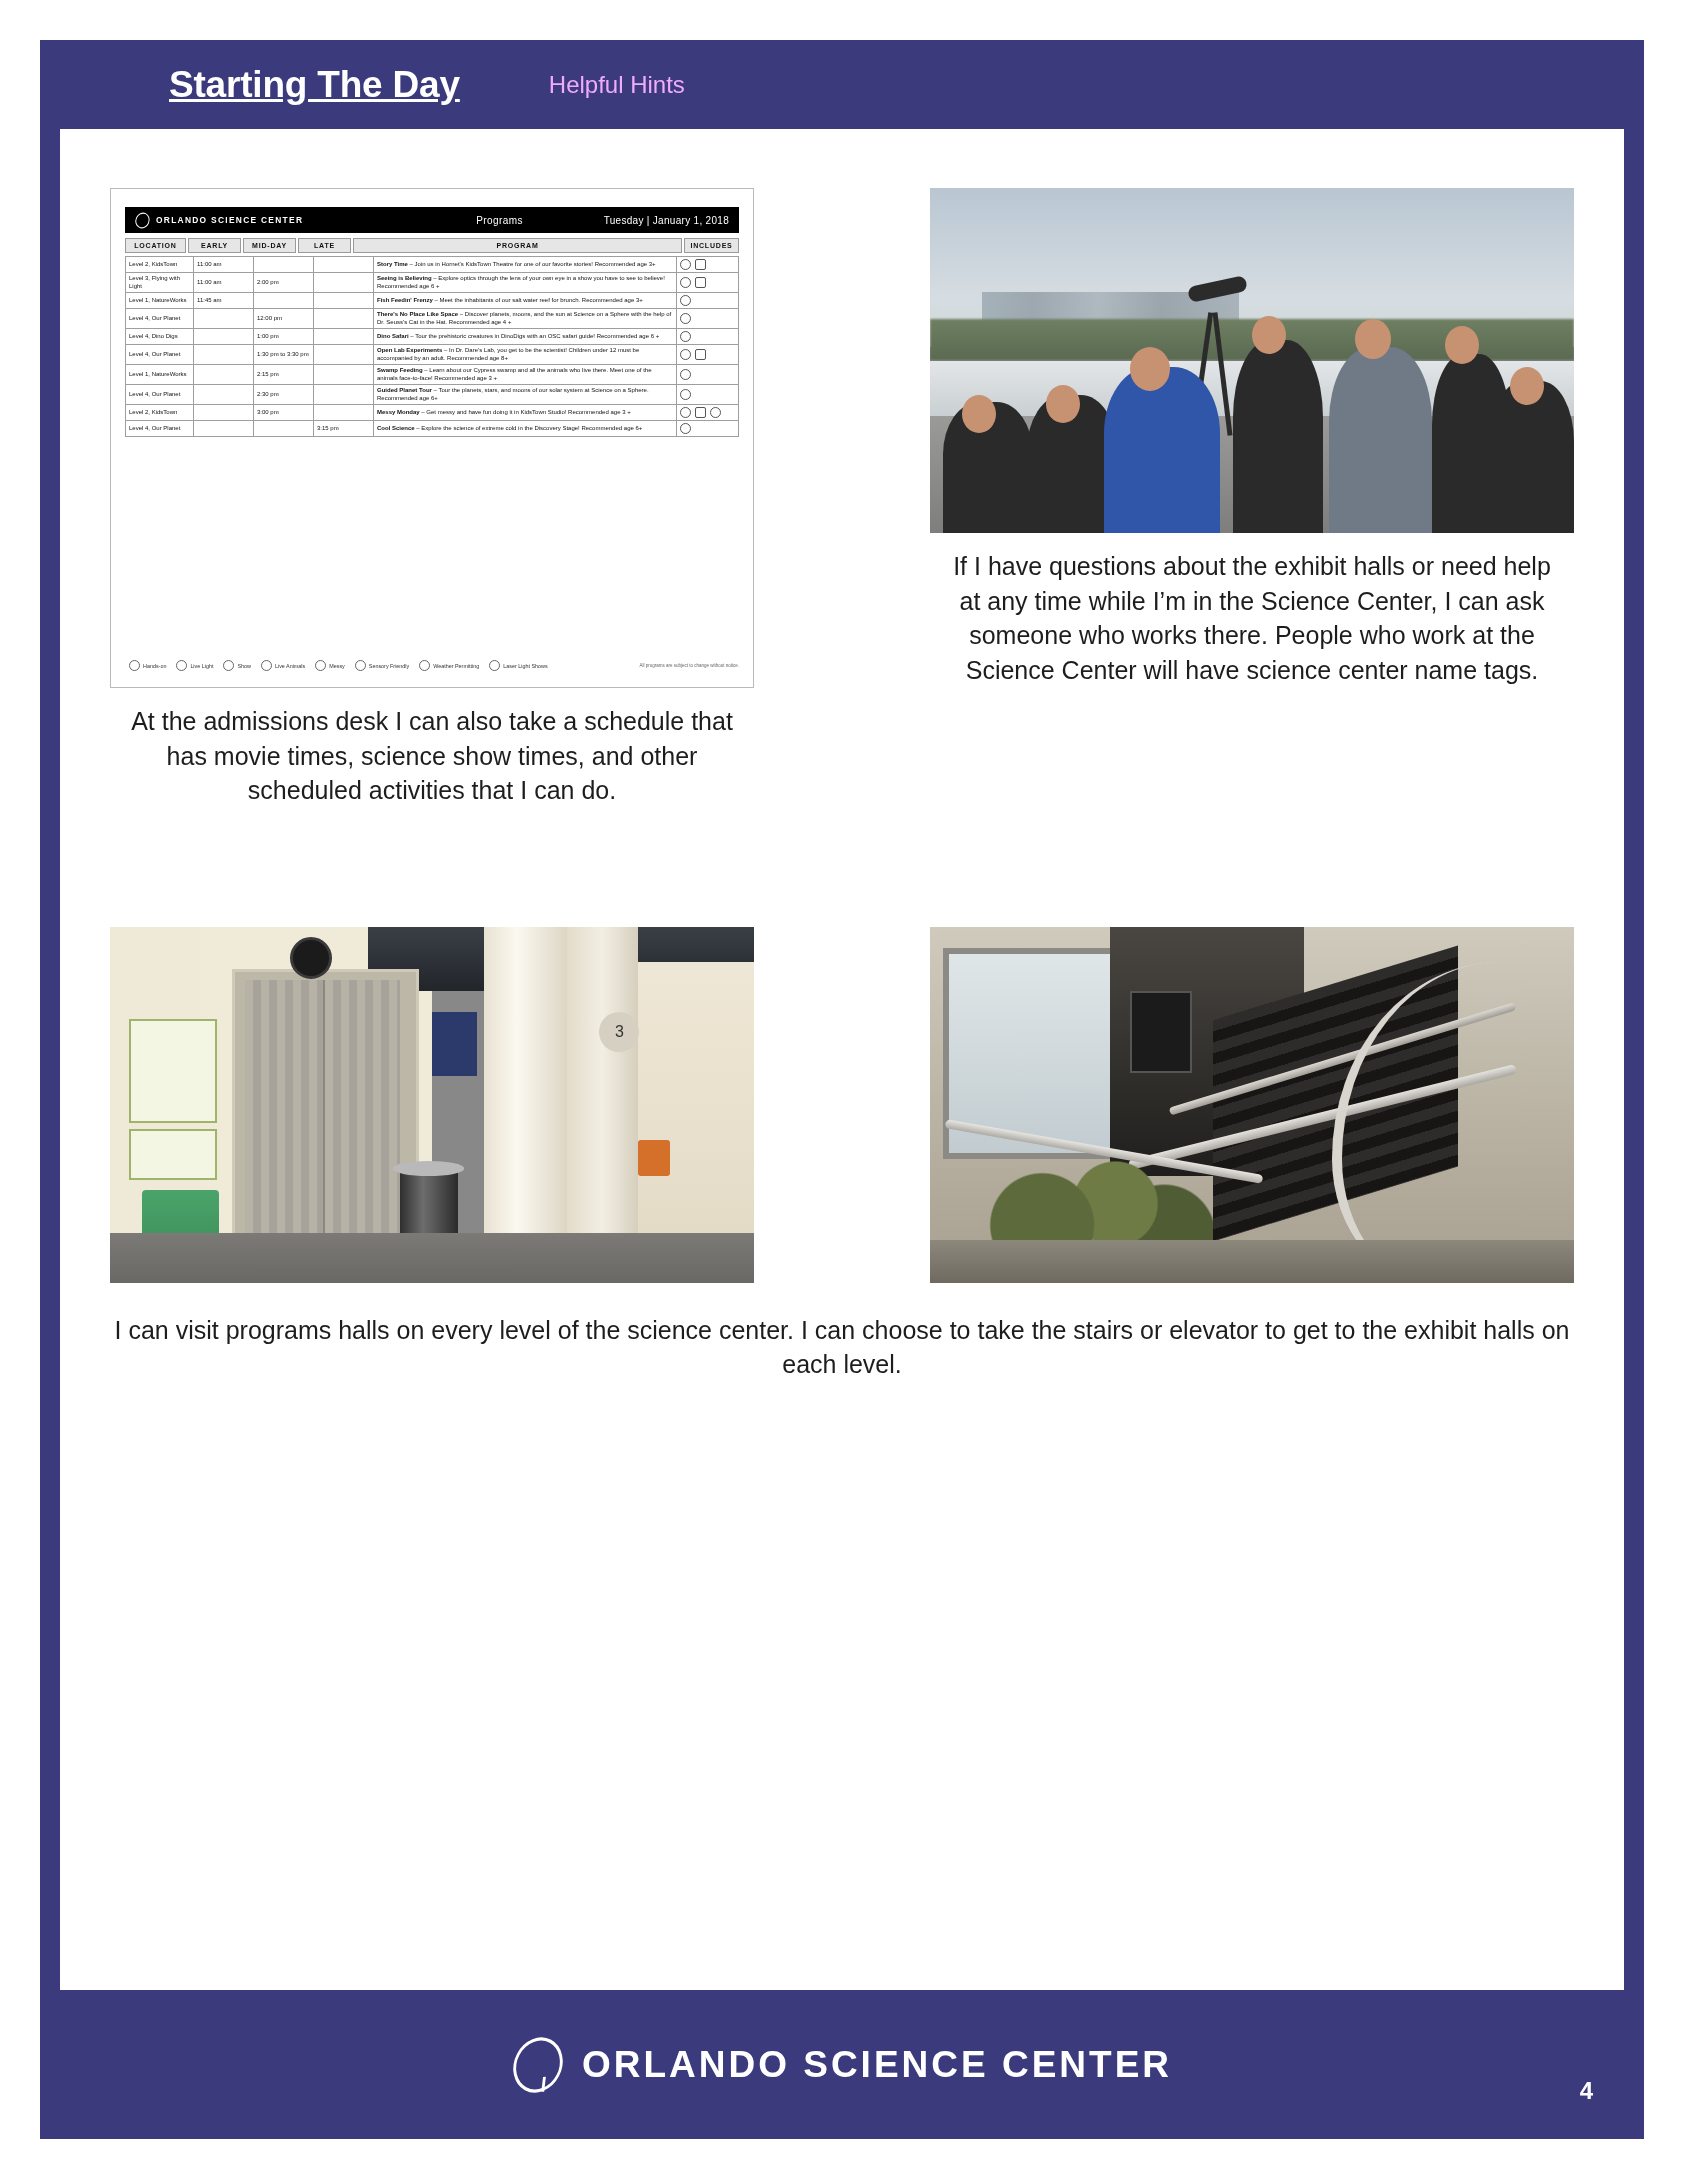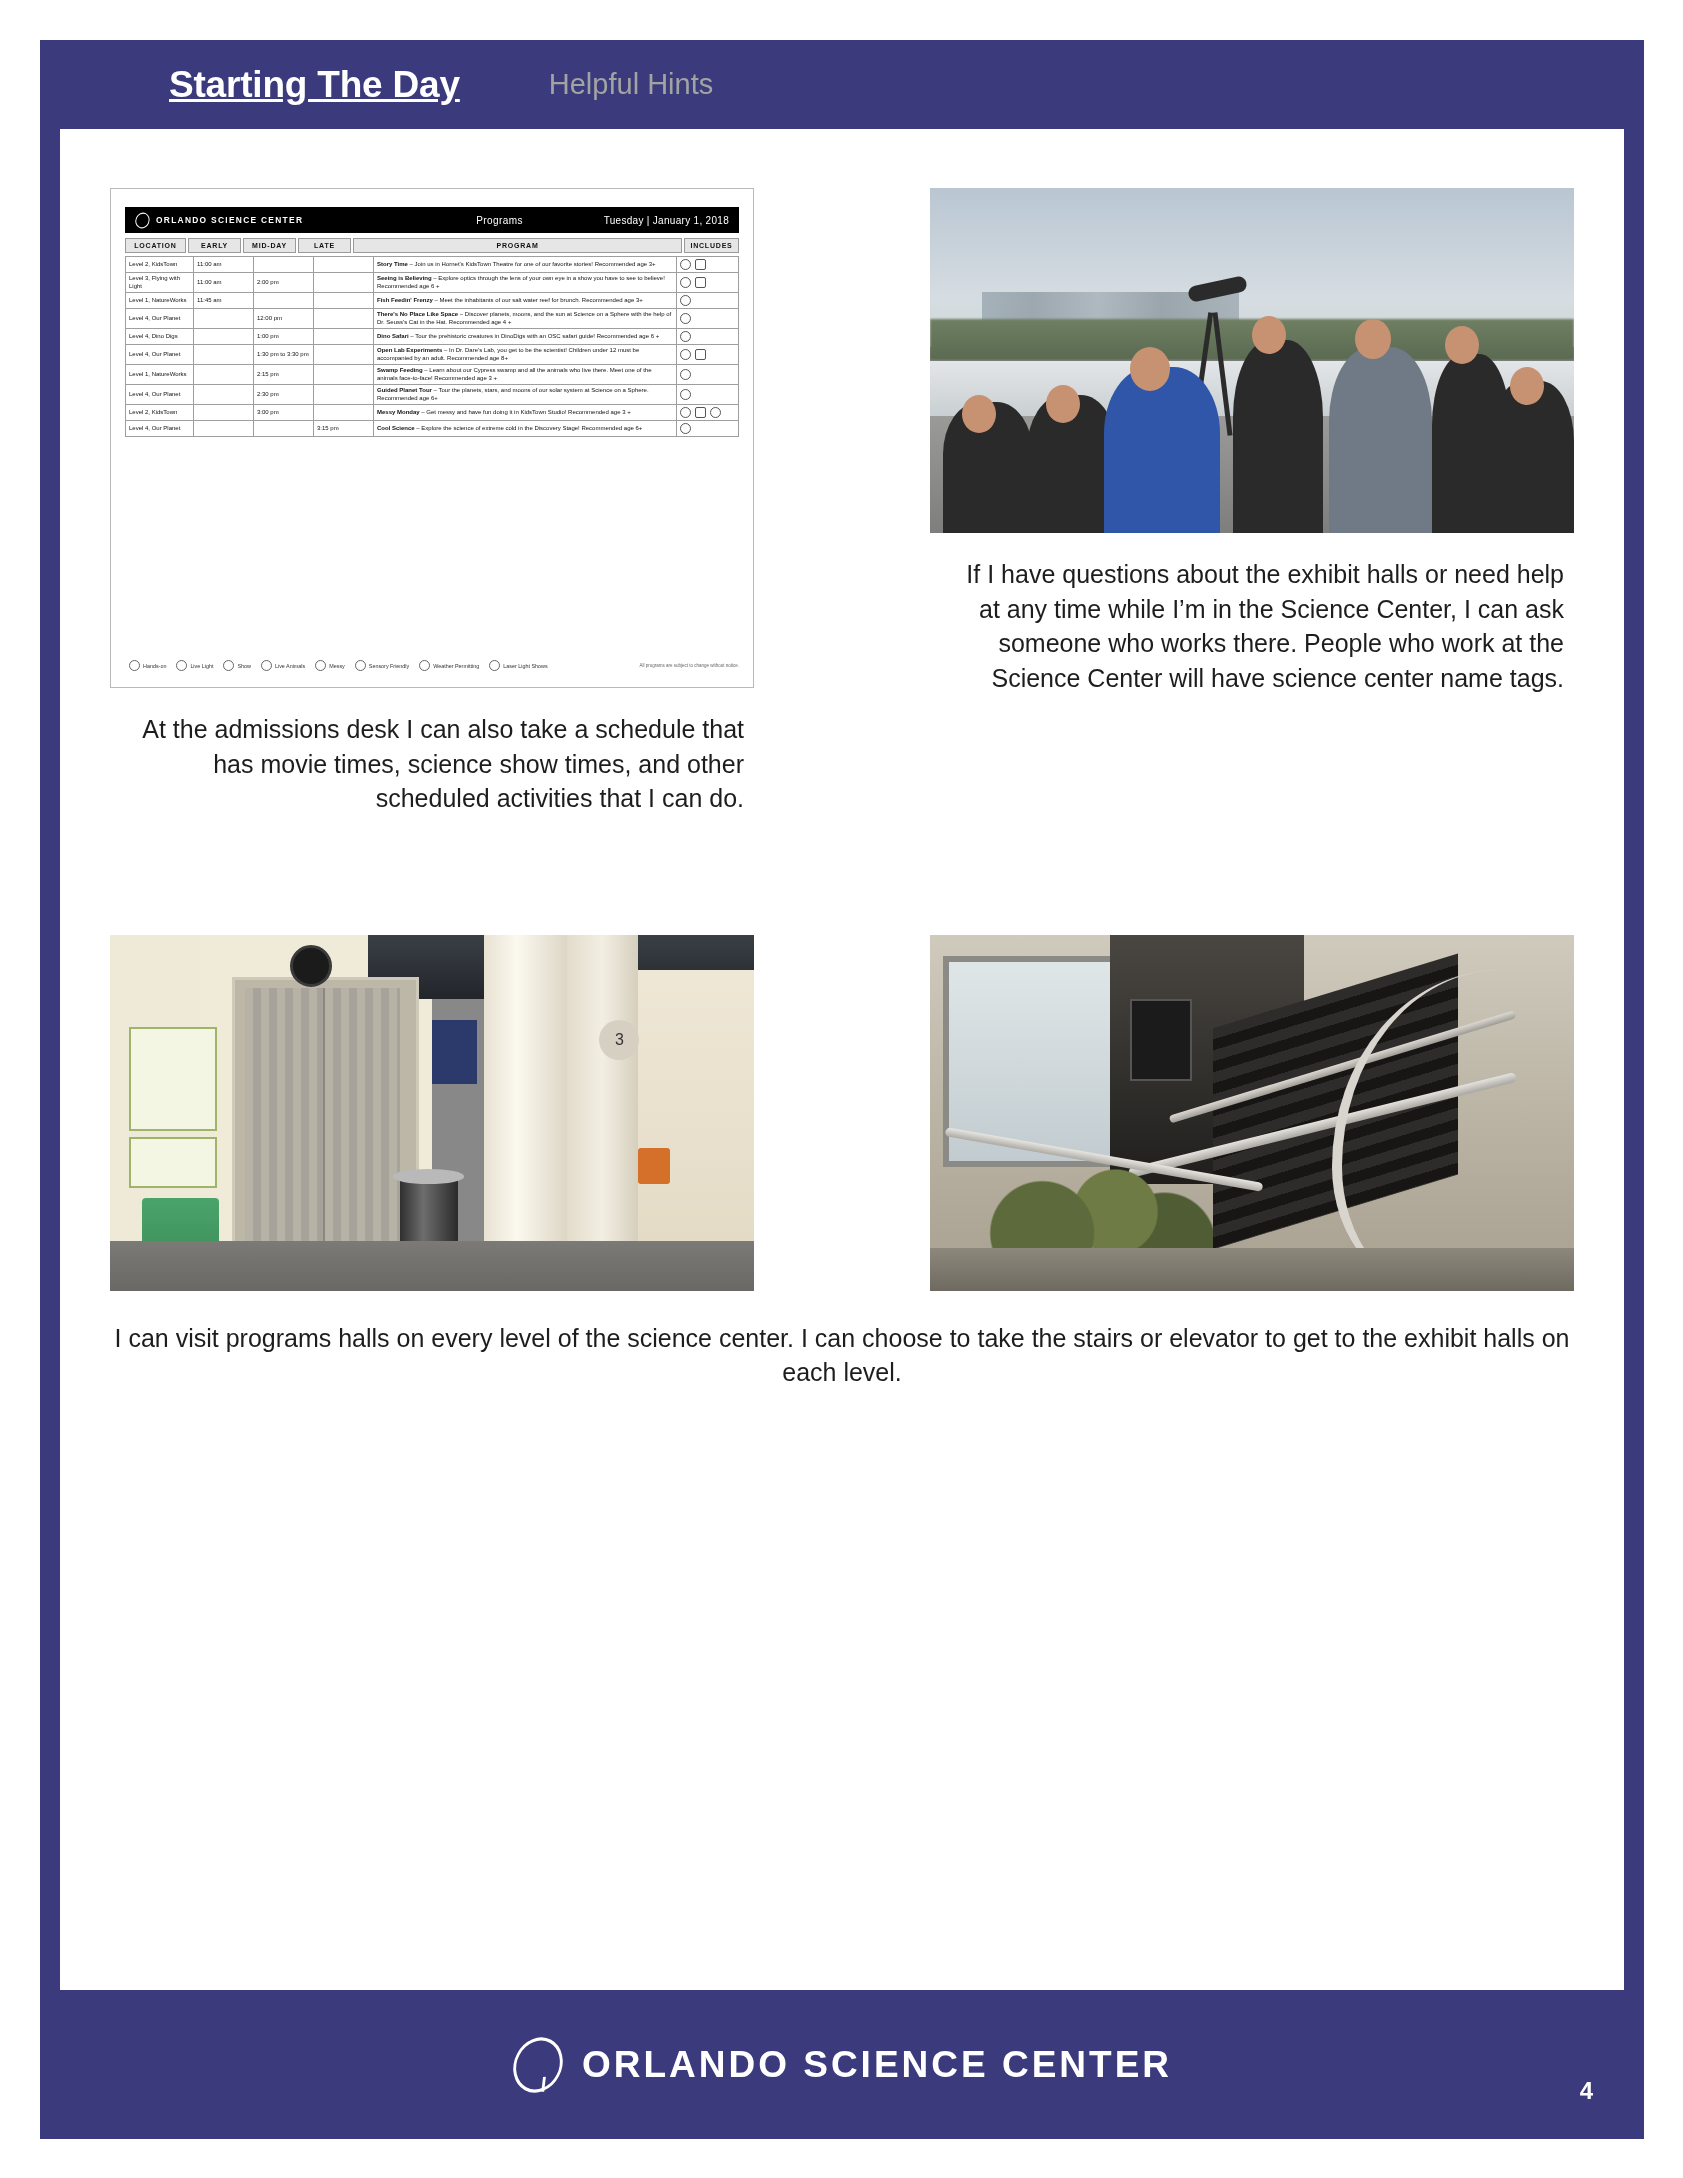--- a/index.html
+++ b/index.html
@@ -40,25 +40,25 @@
     color: #ffffff;
   }
   .header-title {
     font-size: 37px;
     font-weight: bold;
     letter-spacing: -0.2px;
     white-space: nowrap;
     text-decoration: underline;
   }
   .header-sub {
-    font-size: 29px;
+    font-size: 24px;
     font-weight: 400;
     margin-left: 89px;
     white-space: nowrap;
-    color: #a3a3a3;
+    color: #f0abfc;
   }
   
   .content {
     background: #ffffff;
     margin: 0 20px;
     flex: 1 1 auto;
     position: relative;
     box-sizing: border-box;
     padding: 59px 50px 0 50px;
   }
@@ -67,25 +67,25 @@
     flex-wrap: wrap;
     justify-content: space-between;
   }
   .cell {
     width: 644px;
   }
   .figure {
     width: 644px;
   }
   .caption {
-    text-align: right;
+    text-align: center;
     font-size: 25px;
     line-height: 1.38;
     color: #1d1d1d;
-    margin-top: 24px;
+    margin-top: 16px;
     padding: 0 10px;
     box-sizing: border-box;
   }
 
   
   .schedule {
     width: 644px;
     height: 500px;
     background: #ffffff;
     border: 1px solid #b9b9b9;

